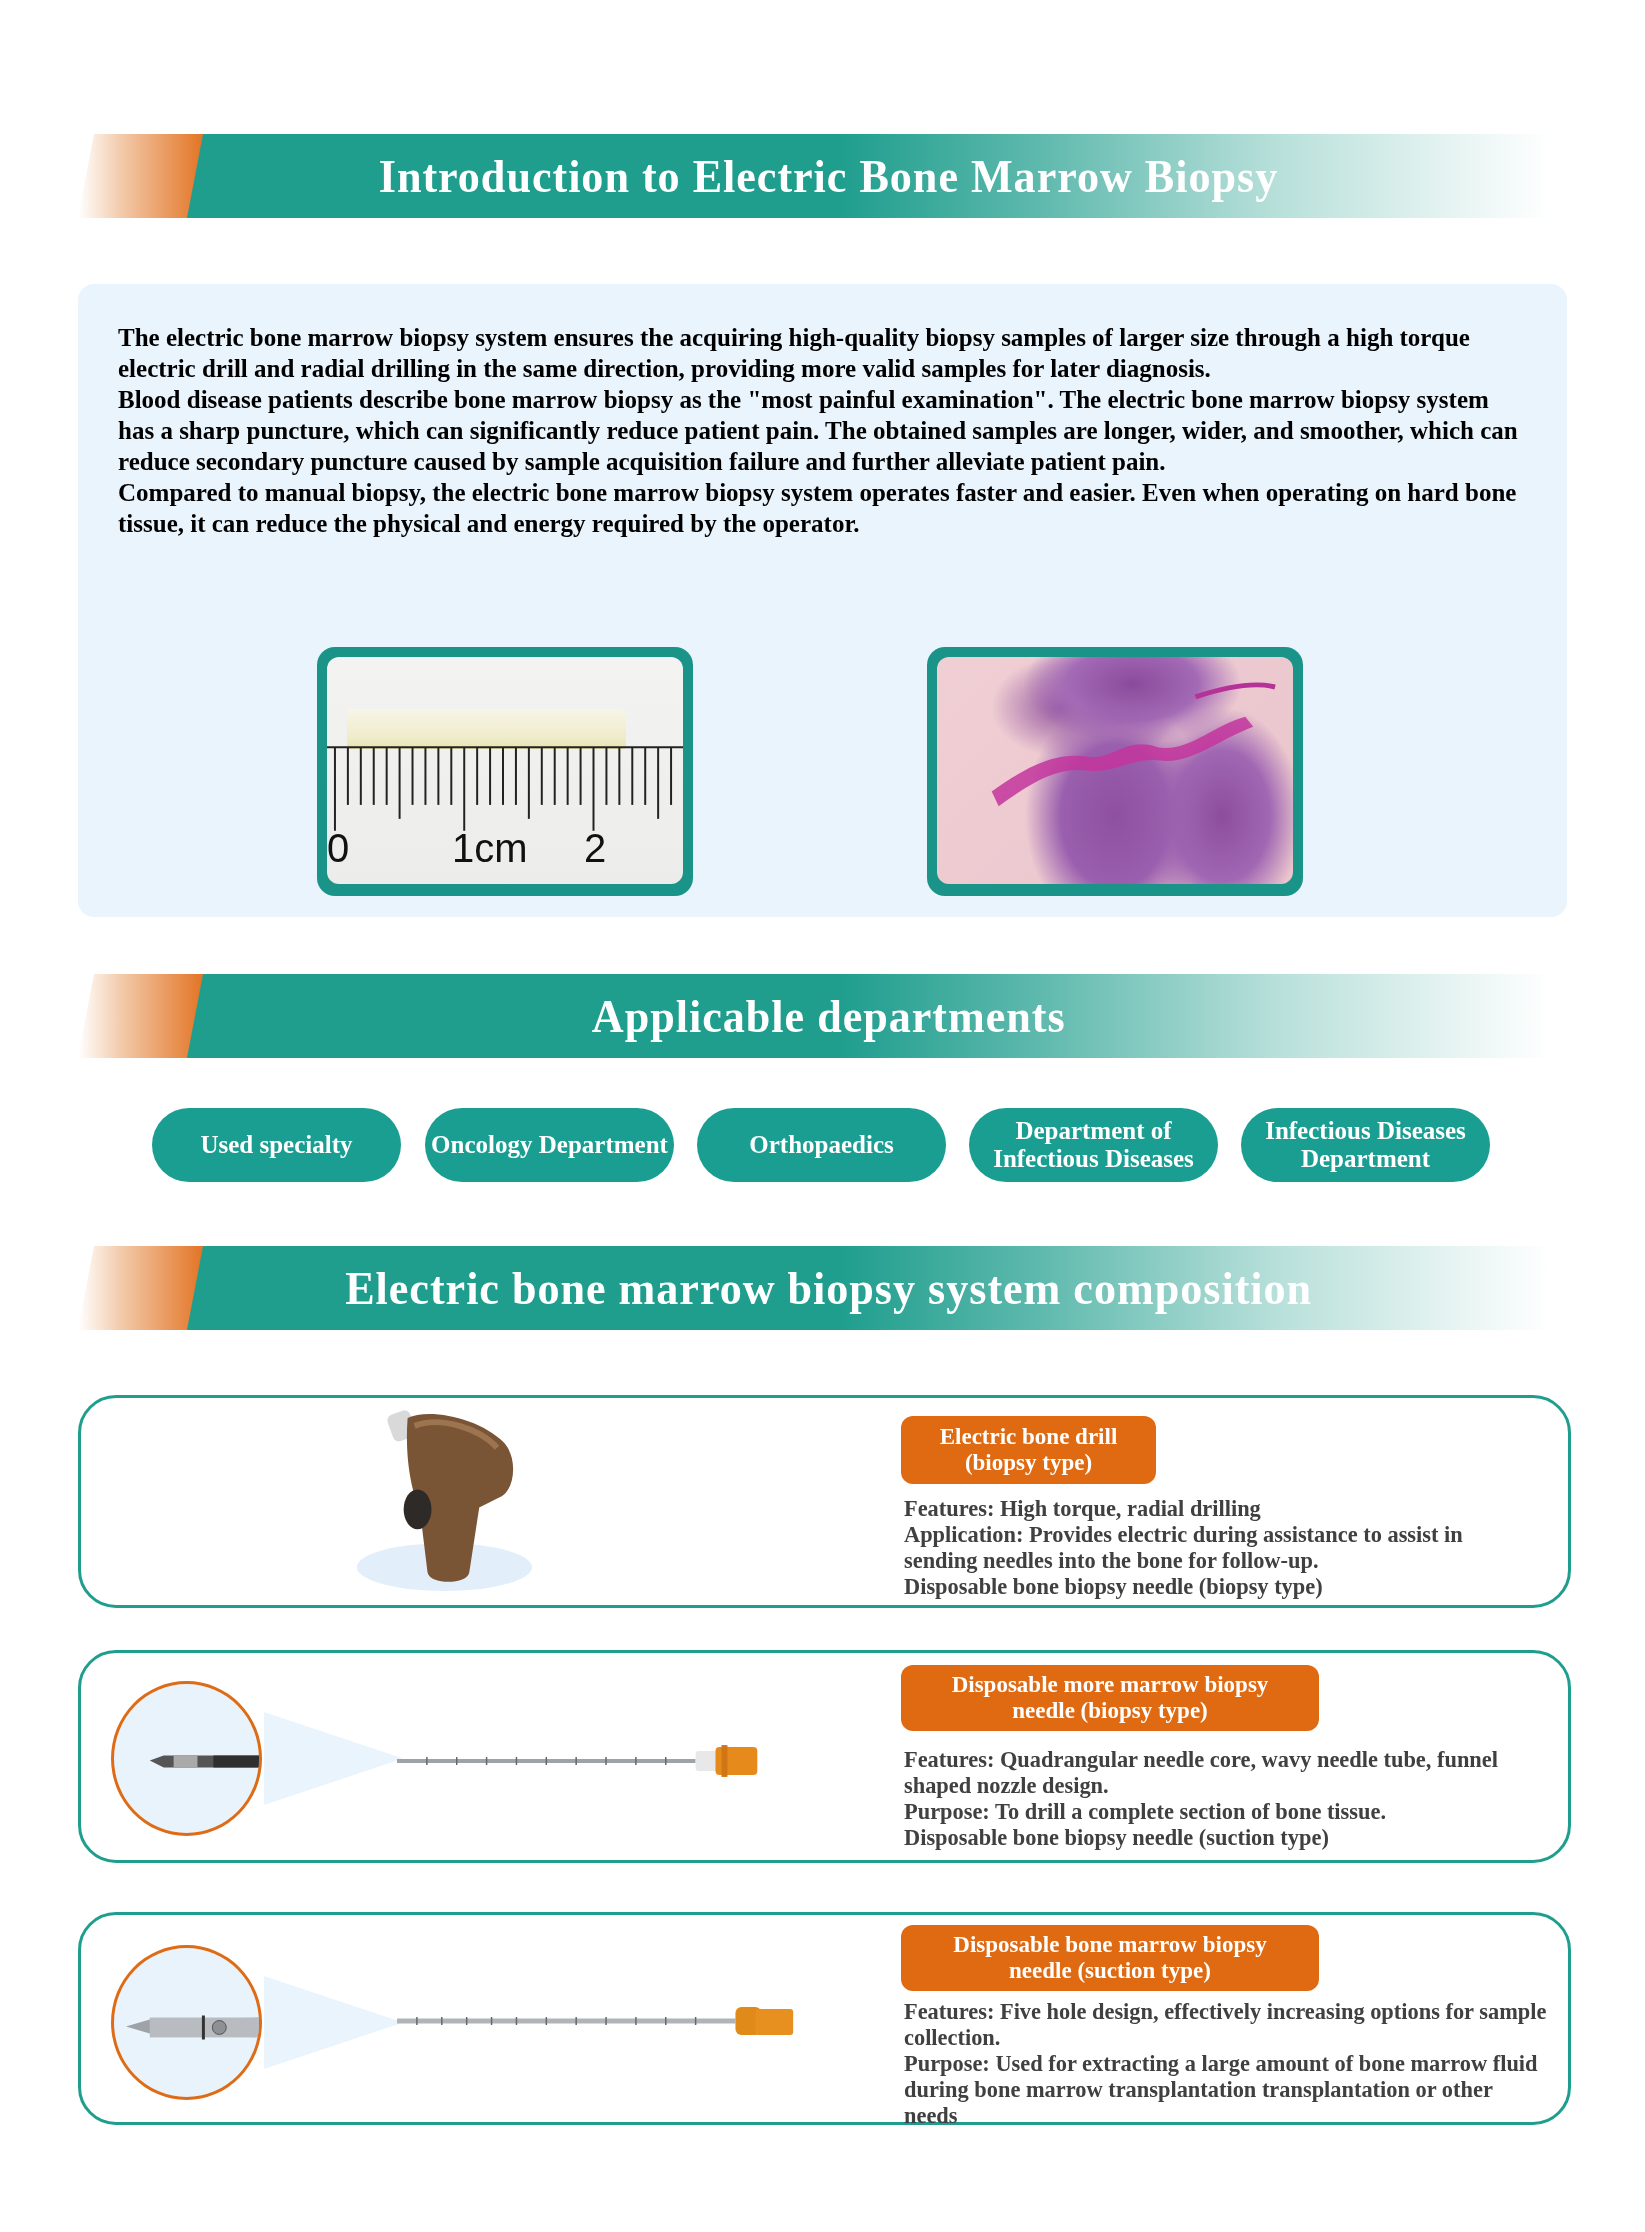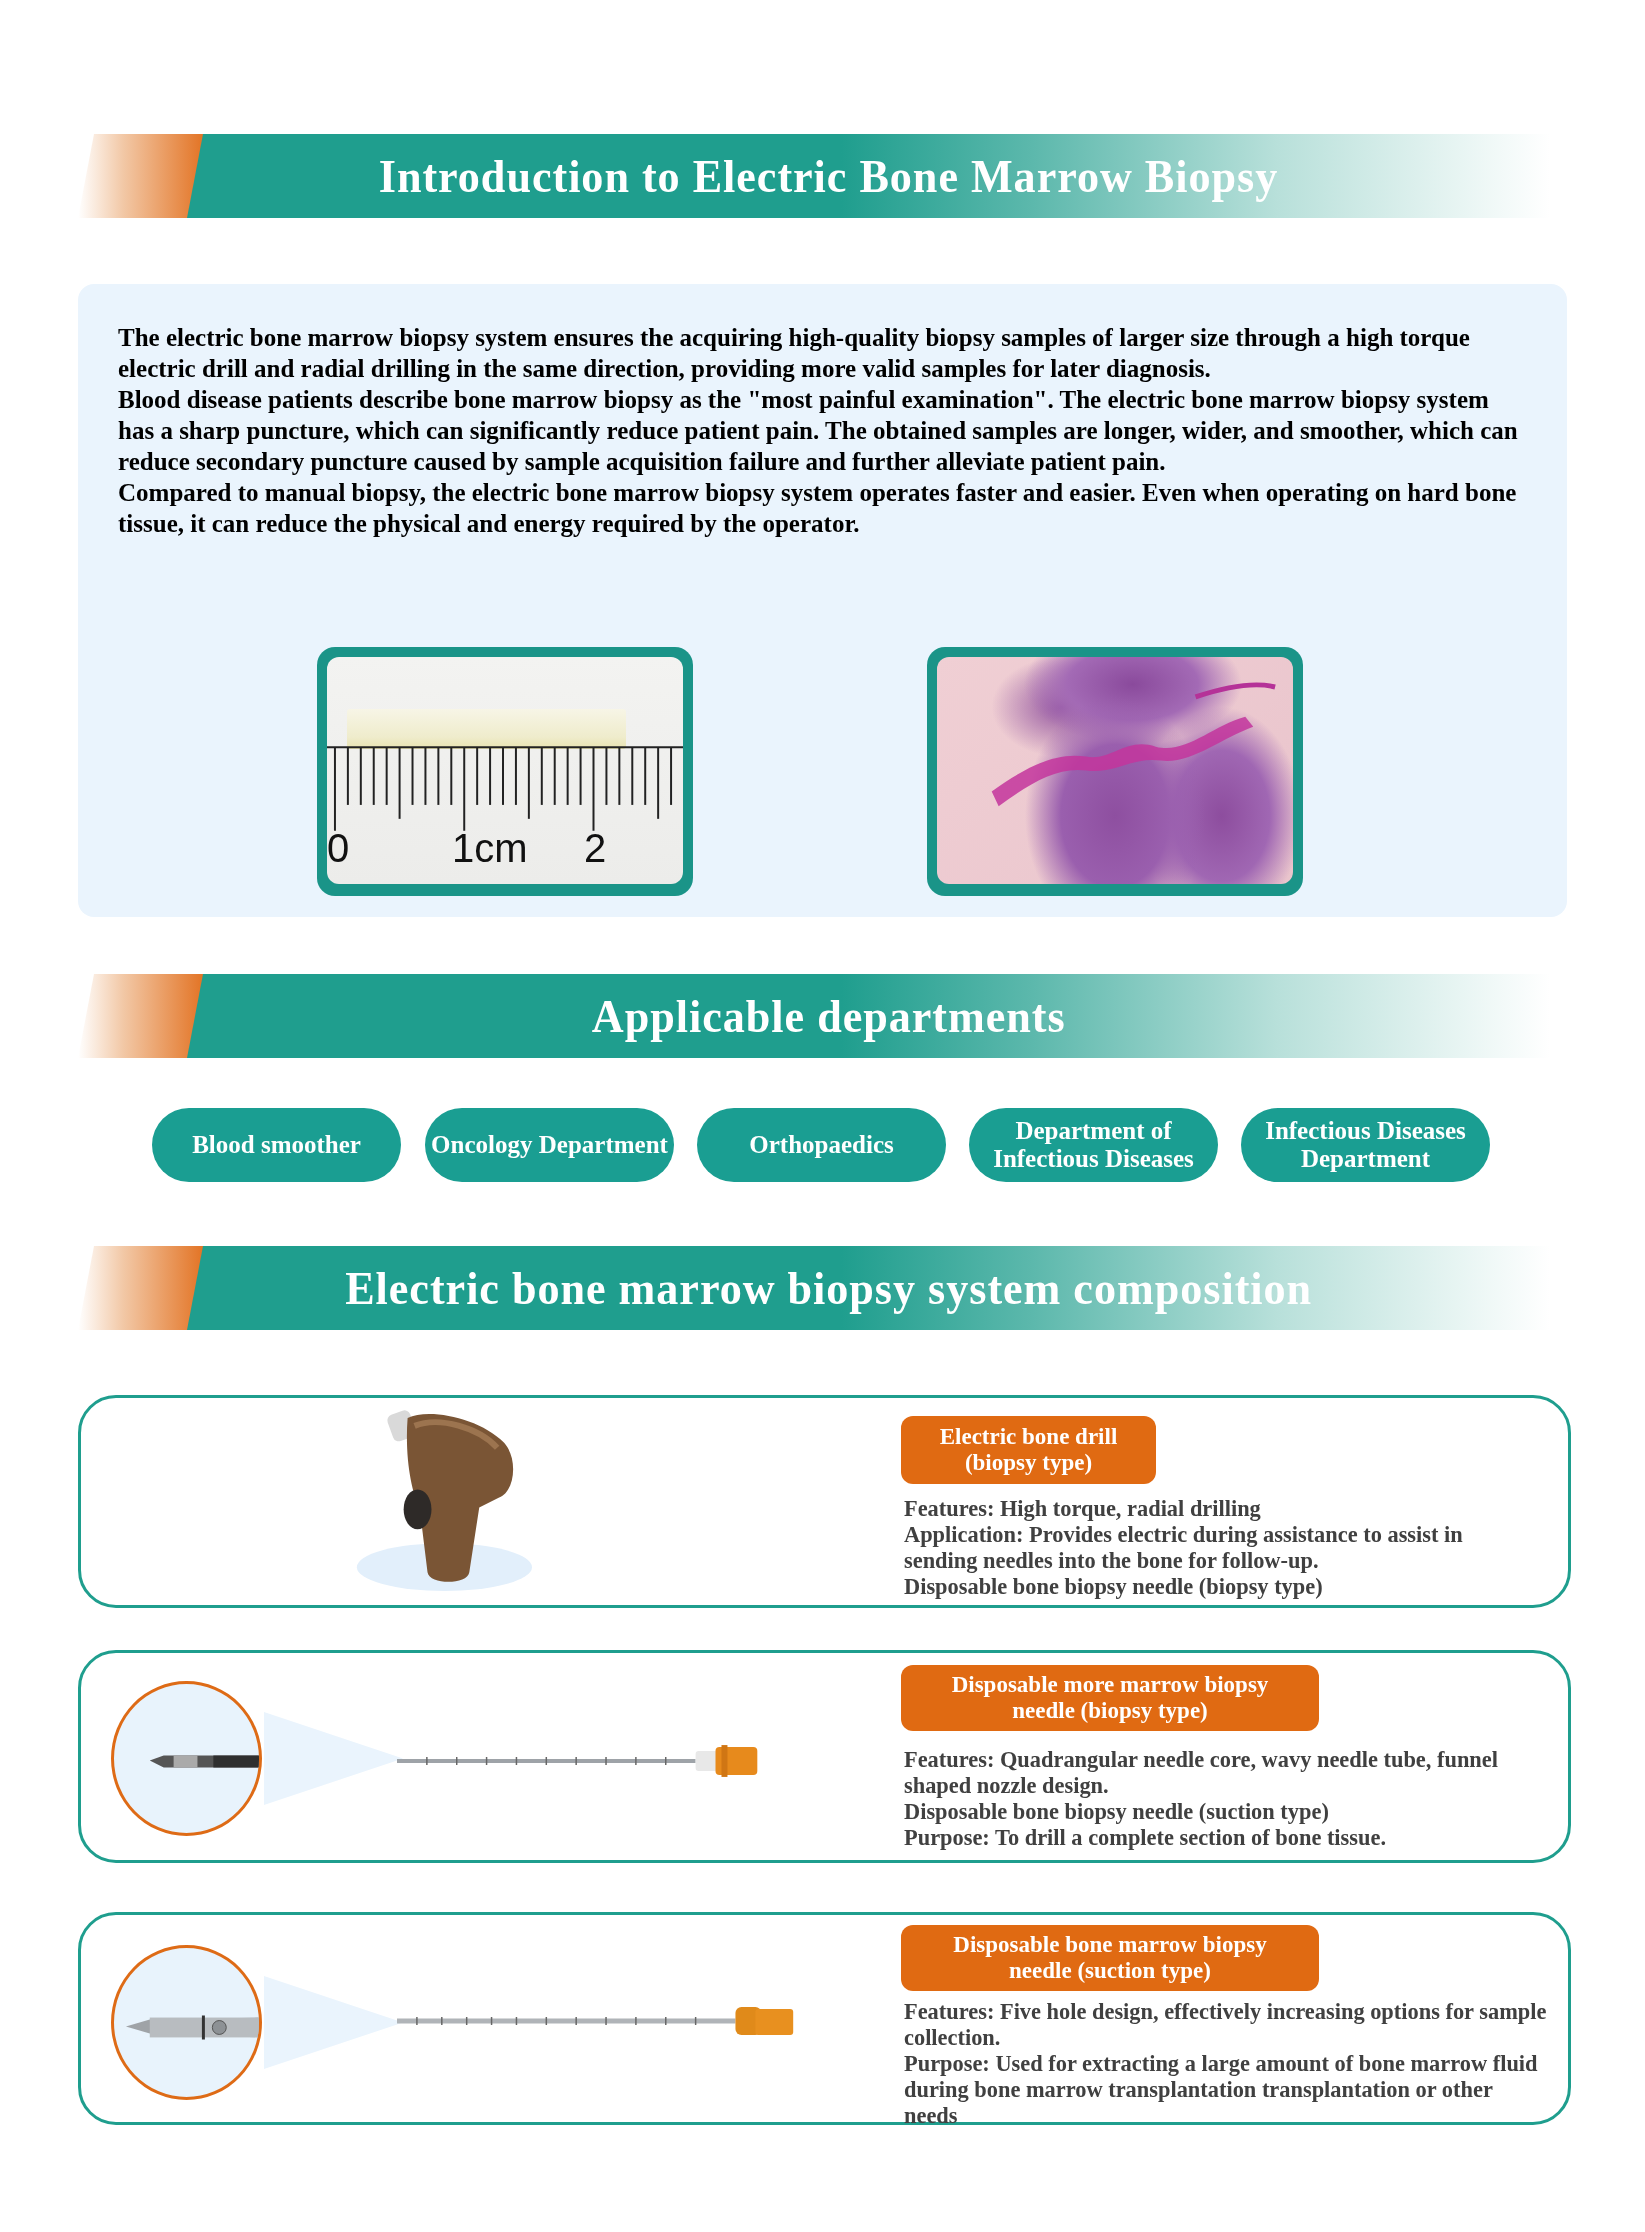--- a/index.html
+++ b/index.html
@@ -160,21 +160,21 @@
   </div>
 </div>
 
 <div class="section-banner" style="top:974px;">
   <div class="orange-tab"></div>
   <div class="teal-bar">
     <span class="banner-title" style="margin-left:-80px;">Applicable departments</span>
   </div>
 </div>
 
-<div class="dept-pill" style="left:152px;">Blood smoother</div>
+<div class="dept-pill" style="left:152px;">Used specialty</div>
 <div class="dept-pill" style="left:425px;">Oncology Department</div>
 <div class="dept-pill" style="left:697px;">Orthopaedics</div>
 <div class="dept-pill" style="left:969px;">Department of Infectious Diseases</div>
 <div class="dept-pill" style="left:1241px;">Infectious Diseases Department</div>
 
 <div class="section-banner" style="top:1246px;">
   <div class="orange-tab"></div>
   <div class="teal-bar">
     <span class="banner-title" style="margin-left:-80px;">Electric bone marrow biopsy system composition</span>
   </div>
@@ -218,22 +218,22 @@
         <line x1="240" y1="16" x2="240" y2="24"></line>
       <line x1="270" y1="16" x2="270" y2="24"></line>
     </g>
     <rect x="300" y="10" width="22" height="20" rx="3" fill="#e8e8e8"></rect>
     <rect x="320" y="6" width="42" height="28" rx="4" fill="#e78a1c"></rect>
     <rect x="326" y="4" width="6" height="32" fill="#d07614"></rect>
   </svg>
   <div class="product-badge" style="left:820px;top:12px;width:418px;height:66px;padding:0 30px;">Disposable more marrow biopsy needle (biopsy type)</div>
   <div class="product-desc" style="left:823px;top:94px;width:637px;">
     <p>Features: Quadrangular needle core, wavy needle tube, funnel shaped nozzle design.</p>
+    <p>Purpose: To drill a complete section of bone tissue.</p>
     <p>Disposable bone biopsy needle (suction type)</p>
-    <p>Purpose: To drill a complete section of bone tissue.</p>
   </div>
 </div>
 
 <div class="product-card" style="top:1912px;">
   <div class="zoom-cone" style="left:183px;top:30px;"></div>
   <div class="zoom-circle" style="left:30px;top:30px;">
     <svg width="151" height="155" viewBox="0 0 152 156">
       <path d="M12 79 L 36 72 L 150 70 L 150 90 L 36 86 Z" fill="#9fa3a7"></path>
       <rect x="36" y="70" width="114" height="20" fill="#b8bcc0"></rect>
       <line x1="90" y1="68" x2="90" y2="92" stroke="#333" stroke-width="3"></line>

